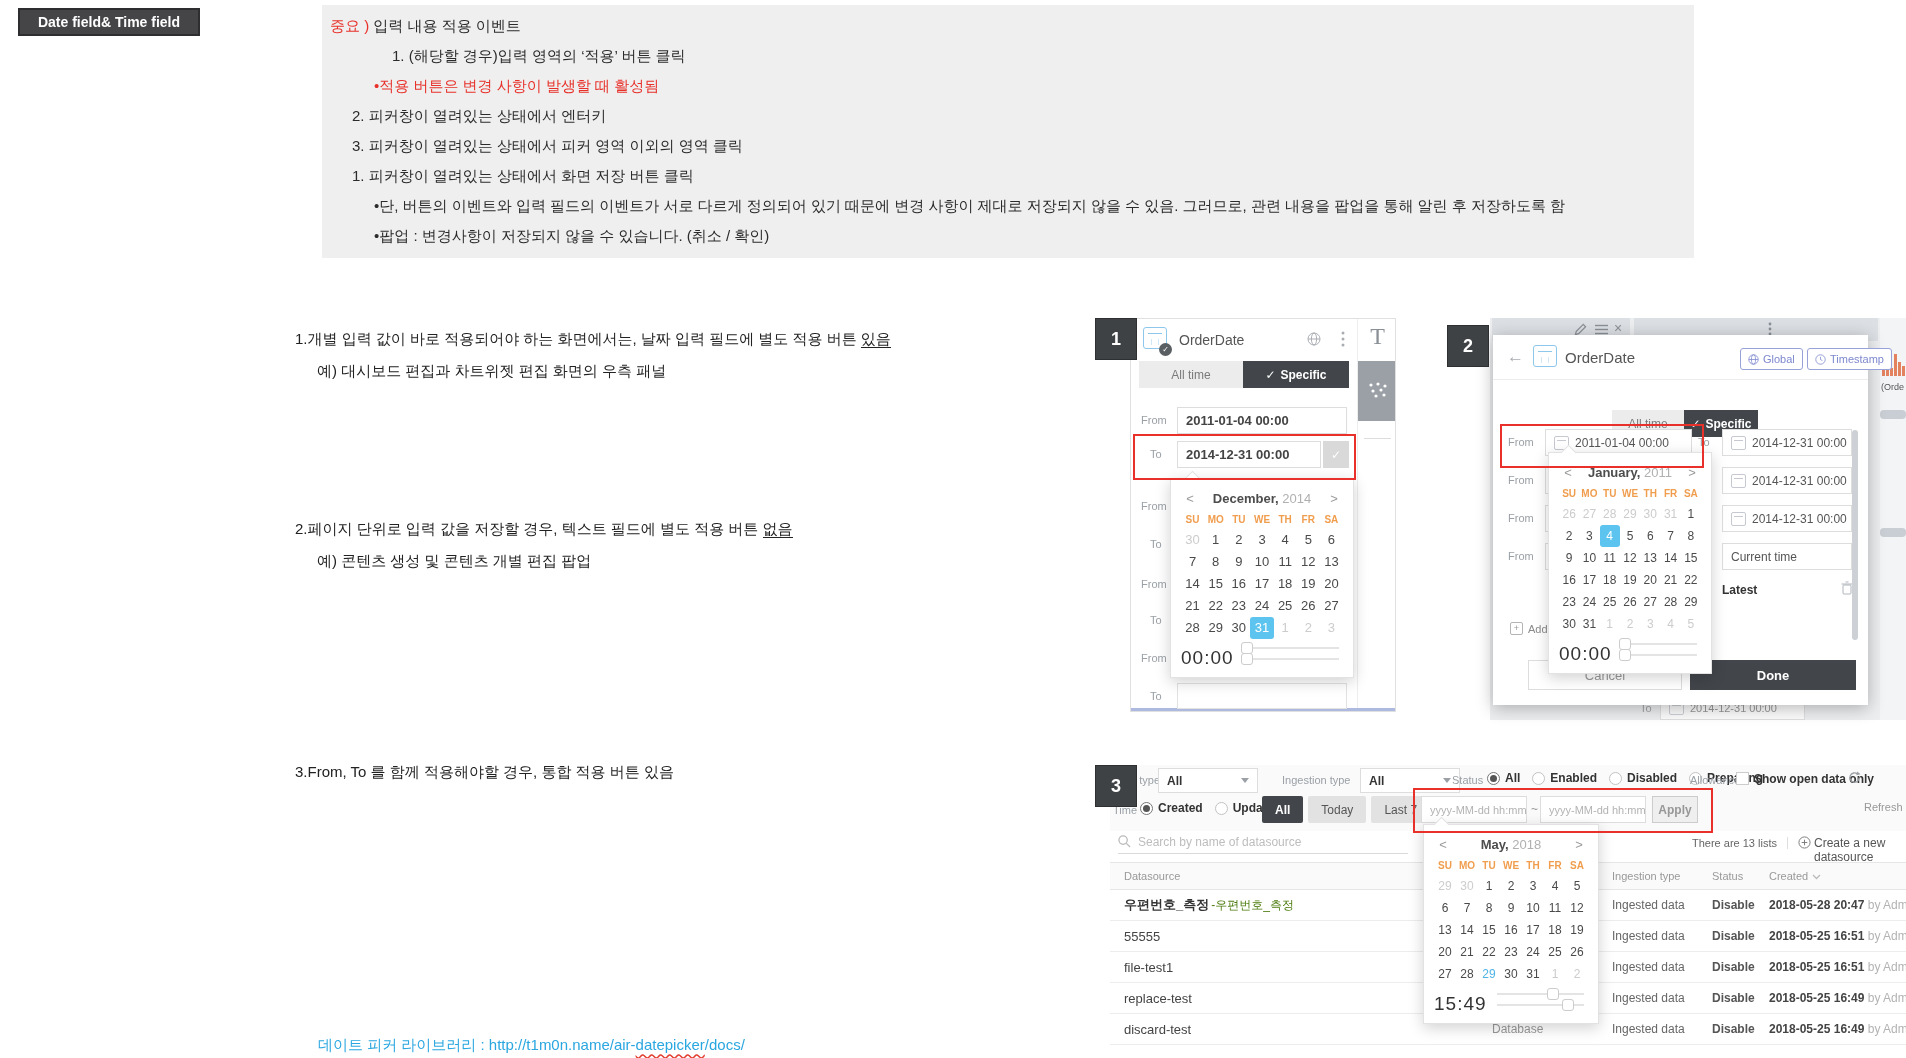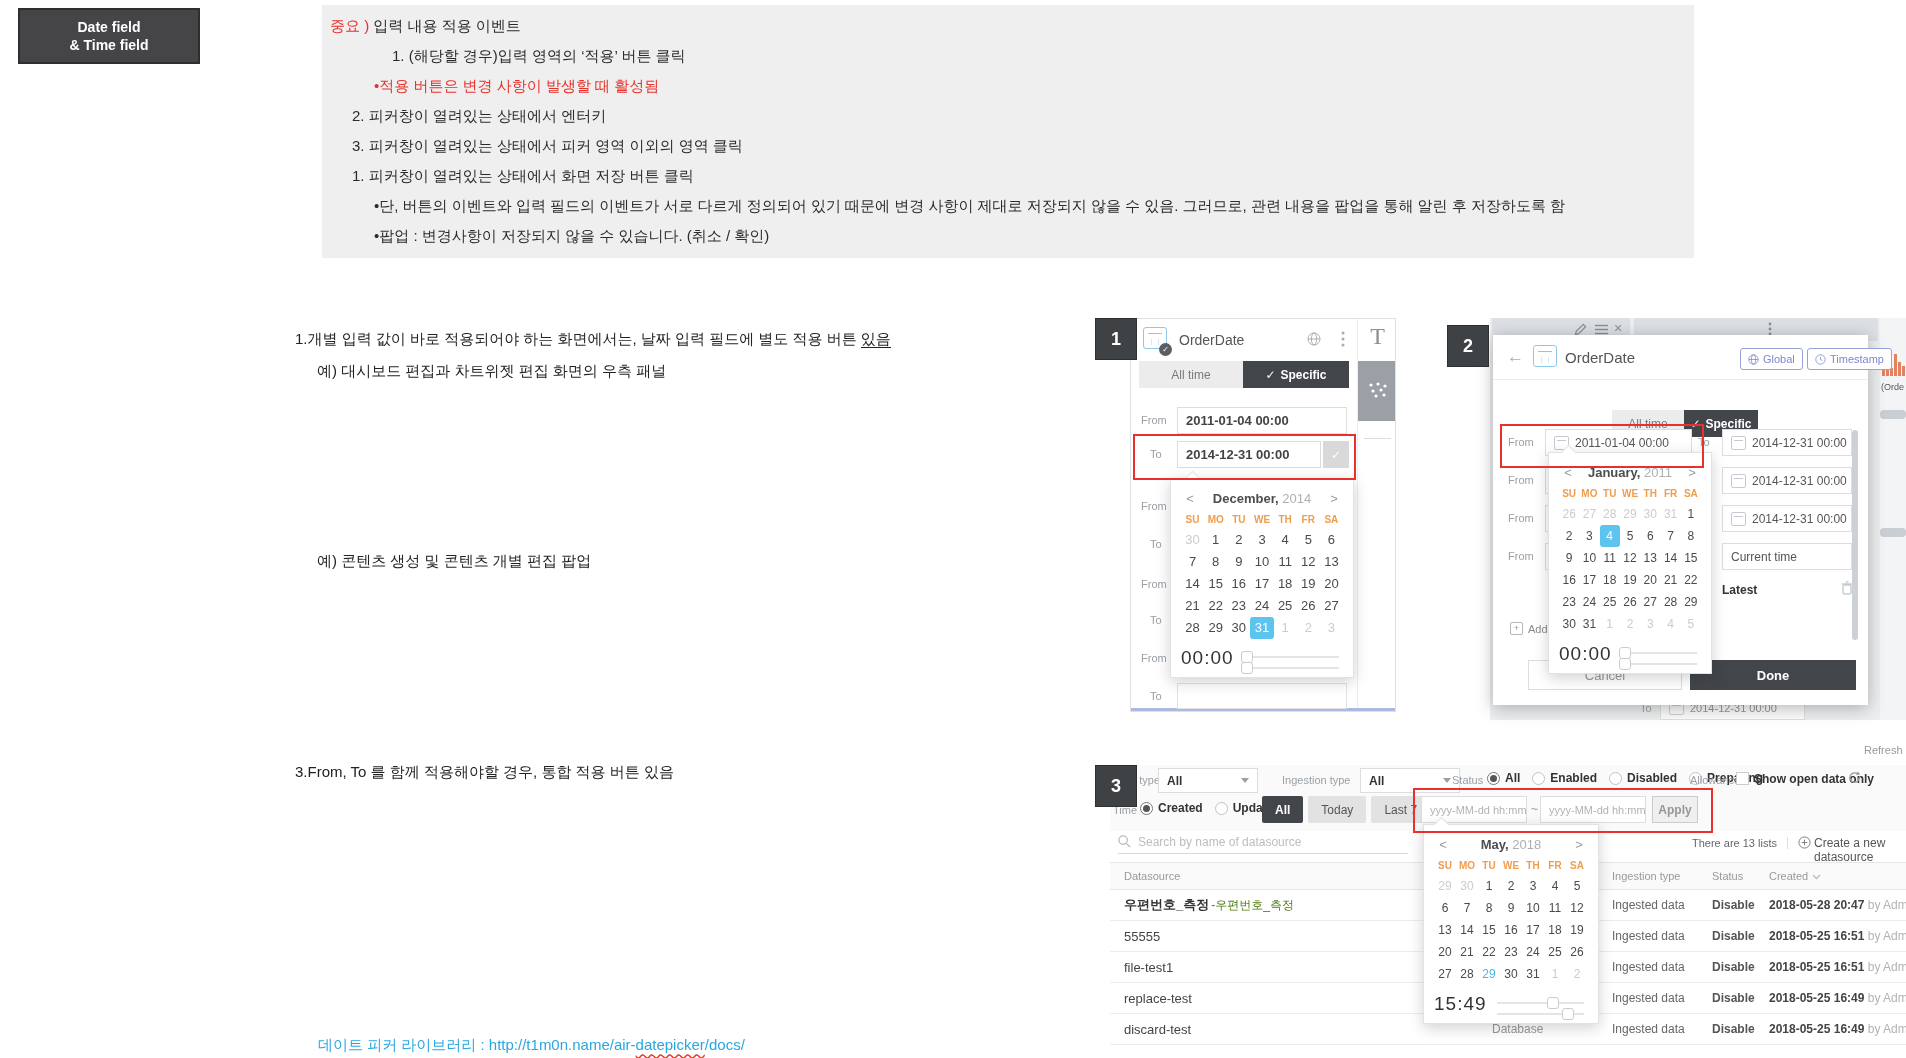--- a/index.html
+++ b/index.html
@@ -1,22 +1,22 @@
 <!DOCTYPE html>
 <html><head>
 <meta charset="utf-8">
 <style>
   html,body{margin:0;padding:0;background:#fff;}
   .canvas{position:relative;width:1906px;height:1058px;background:#fff;overflow:hidden;
           font-family:"Liberation Sans","DejaVu Sans",sans-serif;color:#222;}
   .abs{position:absolute;}
 
   
-  .title-badge{left:18px;top:8px;width:182px;height:56px;background:#454548;border:2px solid #2e2e30;
-    color:#fff;font-weight:bold;font-size:14px;line-height:18px;display:flex;flex-direction:column;
+  .title-badge{left:18px;top:8px;width:182px;height:28px;background:#454548;border:2px solid #2e2e30;
+    color:#fff;font-weight:bold;font-size:14px;line-height:18px;display:flex;flex-direction:row;
     align-items:center;justify-content:center;box-sizing:border-box;}
 
   
   .notice{left:322px;top:5px;width:1372px;height:253px;background:#efefef;font-size:15px;color:#2b2b2b;}
   .nline{position:absolute;white-space:nowrap;}
   .red{color:#e8312a;}
   .u{border-bottom:1px solid #222;}
 
   .note-line{position:absolute;font-size:15px;color:#222;white-space:nowrap;}
   .footer-link{position:absolute;font-size:15px;color:#2aa7e0;white-space:nowrap;}
@@ -54,21 +54,21 @@
   .cal-title{font-size:13px;font-weight:bold;color:#4d4d4d;}
   .cal-year{color:#b0b0b0;font-weight:normal;}
   .cal-nav{color:#9a9a9a;font-size:13px;width:18px;text-align:center;}
   .cal-grid{display:grid;grid-template-columns:repeat(7,1fr);text-align:center;}
   .cal-wd{color:#f09d4e;font-size:10px;font-weight:bold;height:18px;line-height:18px;}
   .cal-d{font-size:12px;color:#4a4a4a;height:22px;line-height:22px;border-radius:3px;}
   .cal-lg .cal-d{font-size:13px;}
   .cal-d.m{color:#ccc;}
   .cal-d.s{background:#5cc4ef;color:#fff;}
   .cal-d.t{color:#4eb5e6;}
-  .cal-foot{display:flex;align-items:flex-end;gap:10px;padding-top:8px;}
+  .cal-foot{display:flex;align-items:flex-start;gap:10px;padding-top:8px;}
   .cal-time{font-size:19px;color:#333;letter-spacing:1px;}
   .cal-sliders{flex:1;display:flex;flex-direction:column;gap:9px;padding-right:4px;}
   .sl{position:relative;height:2px;background:#e4e4e4;}
   .sl-h{position:absolute;top:-5px;width:10px;height:10px;background:#fff;border:1px solid #ccc;border-radius:3px;transform:translateX(-50%);}
 
   
   .panel1{left:1130px;top:318px;width:266px;height:394px;background:#fff;border:1px solid #e0e0e0;box-sizing:border-box;overflow:hidden;}
   .side1{position:absolute;left:226px;top:0;width:39px;height:100%;background:#fff;border-left:1px solid #eee;}
   .tool-t{position:absolute;left:0;top:4px;width:39px;text-align:center;font-family:"Liberation Serif",serif;
       font-size:24px;color:#8a9097;}
@@ -144,20 +144,23 @@
     <div class="nline" style="left:30px;top:132px;">3. 피커창이 열려있는 상태에서 피커 영역 이외의 영역 클릭</div>
     <div class="nline" style="left:30px;top:162px;">1. 피커창이 열려있는 상태에서 화면 저장 버튼 클릭</div>
     <div class="nline" style="left:52px;top:192px;">•단, 버튼의 이벤트와 입력 필드의 이벤트가 서로 다르게 정의되어 있기 때문에 변경 사항이 제대로 저장되지 않을 수 있음. 그러므로, 관련 내용을 팝업을 통해 알린 후 저장하도록 함</div>
     <div class="nline" style="left:52px;top:222px;">•팝업 : 변경사항이 저장되지 않을 수 있습니다. (취소 / 확인)</div>
   </div>
 
   <div class="note-line" style="left:295px;top:330px;">
     <span>1.개별 입력 값이 바로 적용되어야 하는 화면에서는, 날짜 입력 필드에 별도 적용 버튼 </span><span class="u">있음</span>
   </div>
   <div class="note-line" style="left:317px;top:362px;">예) 대시보드 편집과 차트위젯 편집 화면의 우측 패널</div>
+  <div class="note-line" style="left:295px;top:520px;">
+    <span>2.페이지 단위로 입력 값을 저장할 경우, 텍스트 필드에 별도 적용 버튼 </span><span class="u">없음</span>
+  </div>
   <div class="note-line" style="left:317px;top:552px;">예) 콘텐츠 생성 및 콘텐츠 개별 편집 팝업</div>
   <div class="note-line" style="left:295px;top:763px;">3.From, To 를 함께 적용해야할 경우, 통합 적용 버튼 있음</div>
 
   <div class="footer-link" style="left:318px;top:1036px;">
     <span>데이트 피커 라이브러리 : </span><span>http://t1m0n.name/air-</span><span class="wavy">datepicker</span><span>/docs/</span>
   </div>
 
   <div class="shot-badge" style="left:1095px;top:318px;">1</div>
 
   <div class="abs panel1">
@@ -514,21 +517,21 @@
         <span class="rad-lbl">Preparing</span>
       </span>
     </div>
   <div class="abs lbl" style="left:1690px;top:774px;">Allowance</div>
   <div class="abs cb" style="left:1736px;top:772px;"></div>
   <div class="abs" style="left:1754px;top:772px;font-size:12px;font-weight:bold;color:#333;">Show open data only</div>
   <svg class="abs" style="left:1848px;top:771px;" width="13" height="13" viewBox="0 0 14 14">
     <path d="M12 7a5 5 0 1 1-1.8-3.8" fill="none" stroke="#9aa0a6" stroke-width="1.4"></path>
       <polygon points="10,0.5 13.5,3.5 9,4.5" fill="#9aa0a6"></polygon>
   </svg>
-  <div class="abs" style="left:1864px;top:744px;font-size:11px;color:#999;">Refresh</div>
+  <div class="abs" style="left:1864px;top:801px;font-size:11px;color:#999;">Refresh</div>
 
   <div class="abs lbl" style="left:1113px;top:804px;">Time</div>
   <div class="radio-row" style="left:1140px;top:801px;">
       <span class="radio-item">
         <span class="rad on"></span>
         <span class="rad-lbl">Created</span>
       </span>
       <span class="radio-item">
         <span class="rad"></span>
         <span class="rad-lbl">Updated</span>

